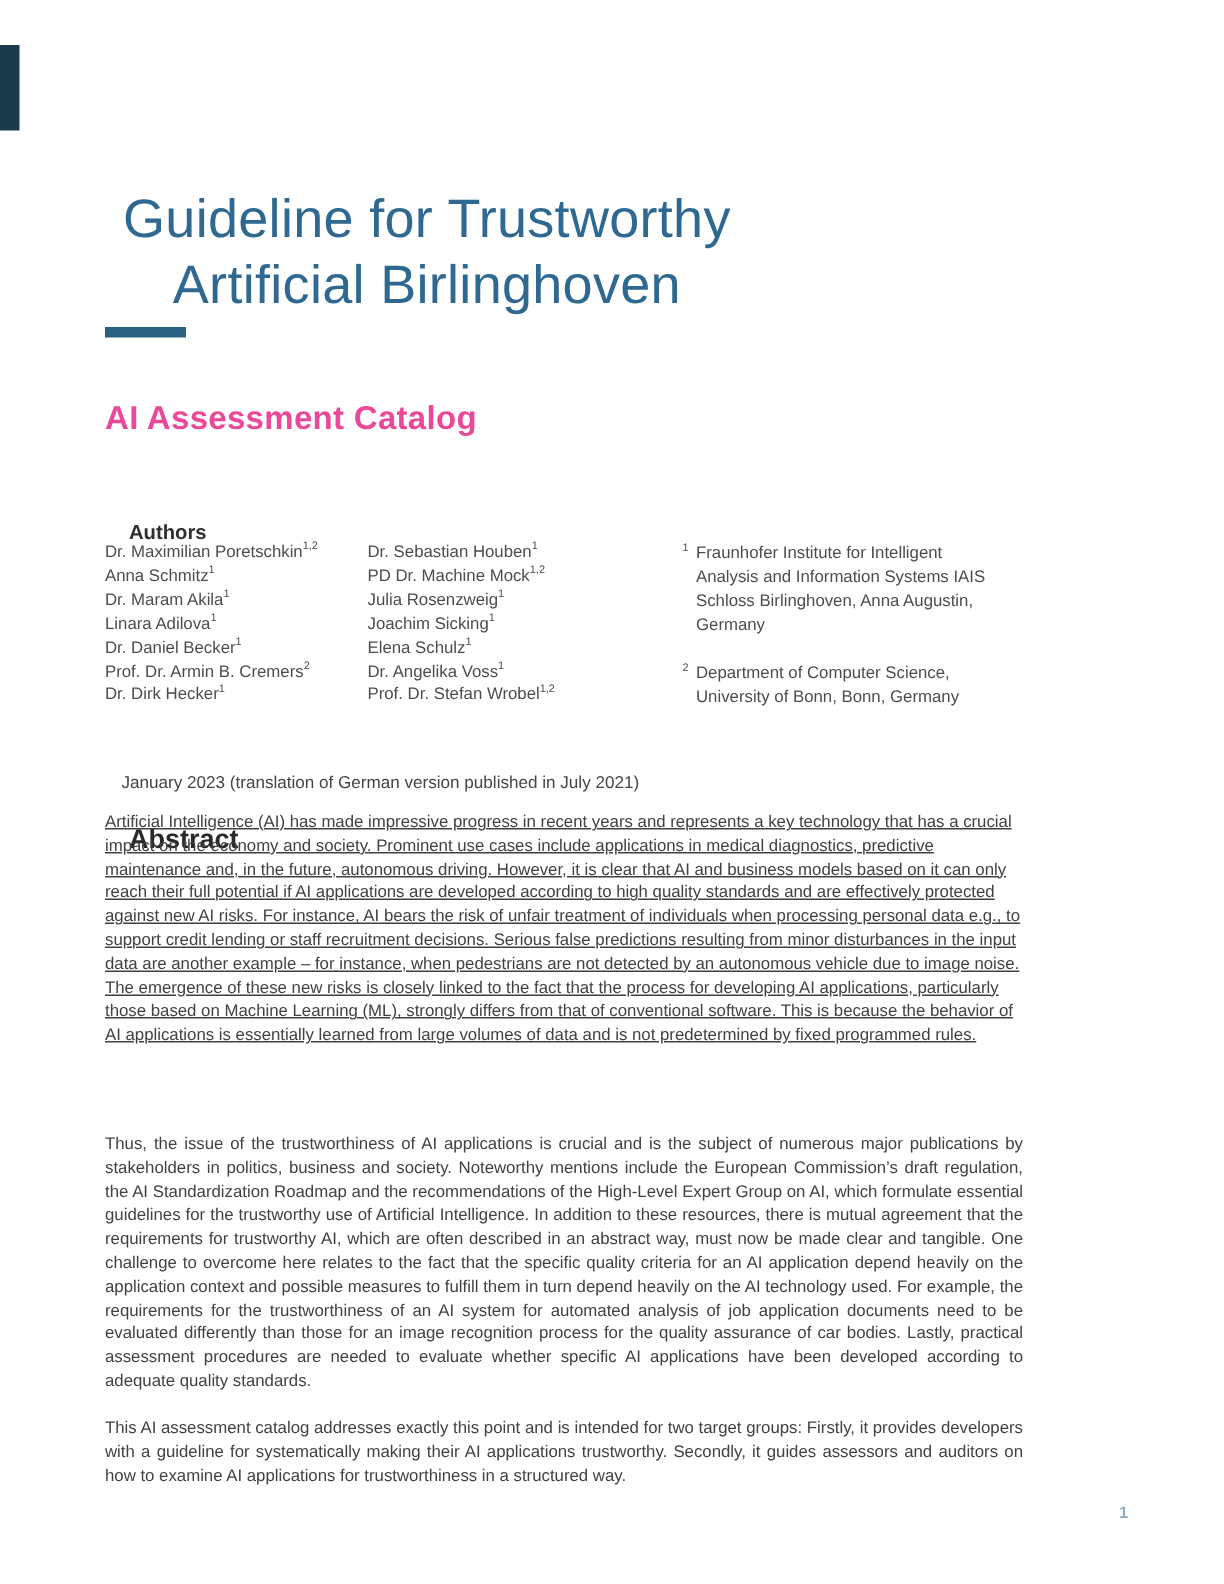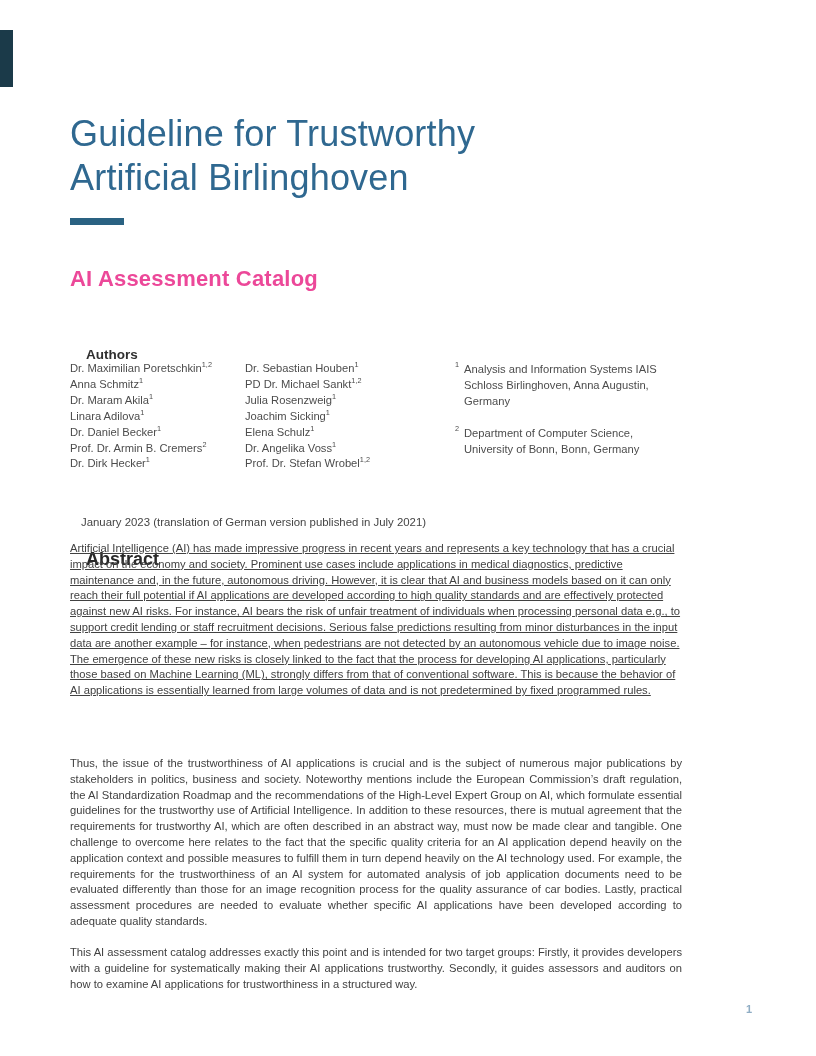--- a/index.html
+++ b/index.html
@@ -14,26 +14,27 @@
   }
   .edge-tab {
     position: absolute;
     left: 0; top: 30px;
     width: 13px; height: 57px;
     background: #1b3a49;
   }
   .doc-title {
     position: absolute;
     left: 70px; top: 112px;
-    margin: 0;
+    margin: 12px;
     font-size: 36px;
     line-height: 44px;
     font-weight: 400;
     letter-spacing: 0.2px;
     color: #2f6890;
+    text-align: center;
   }
   .title-rule {
     position: absolute;
     left: 70px; top: 218px;
     width: 54px; height: 7px;
     background: #2a6282;
   }
   .doc-subtitle {
     position: absolute;
     left: 70px; top: 266px;
@@ -136,32 +137,33 @@
       <div class="author"><span>Dr. Maximilian Poretschkin</span><sup class="mark">1,2</sup></div>
       <div class="author"><span>Anna Schmitz</span><sup class="mark">1</sup></div>
       <div class="author"><span>Dr. Maram Akila</span><sup class="mark">1</sup></div>
       <div class="author"><span>Linara Adilova</span><sup class="mark">1</sup></div>
       <div class="author"><span>Dr. Daniel Becker</span><sup class="mark">1</sup></div>
       <div class="author"><span>Prof. Dr. Armin B. Cremers</span><sup class="mark">2</sup></div>
       <div class="author"><span>Dr. Dirk Hecker</span><sup class="mark">1</sup></div>
     </div>
     <div class="author-col col2">
       <div class="author"><span>Dr. Sebastian Houben</span><sup class="mark">1</sup></div>
-      <div class="author"><span>PD Dr. Michael Sankt</span><sup class="mark">1,2</sup></div>
+      <div class="author"><span>PD Dr. Machine Mock</span><sup class="mark">1,2</sup></div>
       <div class="author"><span>Julia Rosenzweig</span><sup class="mark">1</sup></div>
       <div class="author"><span>Joachim Sicking</span><sup class="mark">1</sup></div>
       <div class="author"><span>Elena Schulz</span><sup class="mark">1</sup></div>
       <div class="author"><span>Dr. Angelika Voss</span><sup class="mark">1</sup></div>
       <div class="author"><span>Prof. Dr. Stefan Wrobel</span><sup class="mark">1,2</sup></div>
     </div>
   </div>
 
   <div class="affiliations">
     <div class="affiliation">
       <sup class="mark">1</sup>
+      <div class="aff-line">Fraunhofer Institute for Intelligent</div>
       <div class="aff-line">Analysis and Information Systems IAIS</div>
       <div class="aff-line">Schloss Birlinghoven, Anna Augustin,</div>
       <div class="aff-line">Germany</div>
     </div>
     <div class="affiliation">
       <sup class="mark">2</sup>
       <div class="aff-line">Department of Computer Science,</div>
       <div class="aff-line">University of Bonn, Bonn, Germany</div>
     </div>
   </div>

